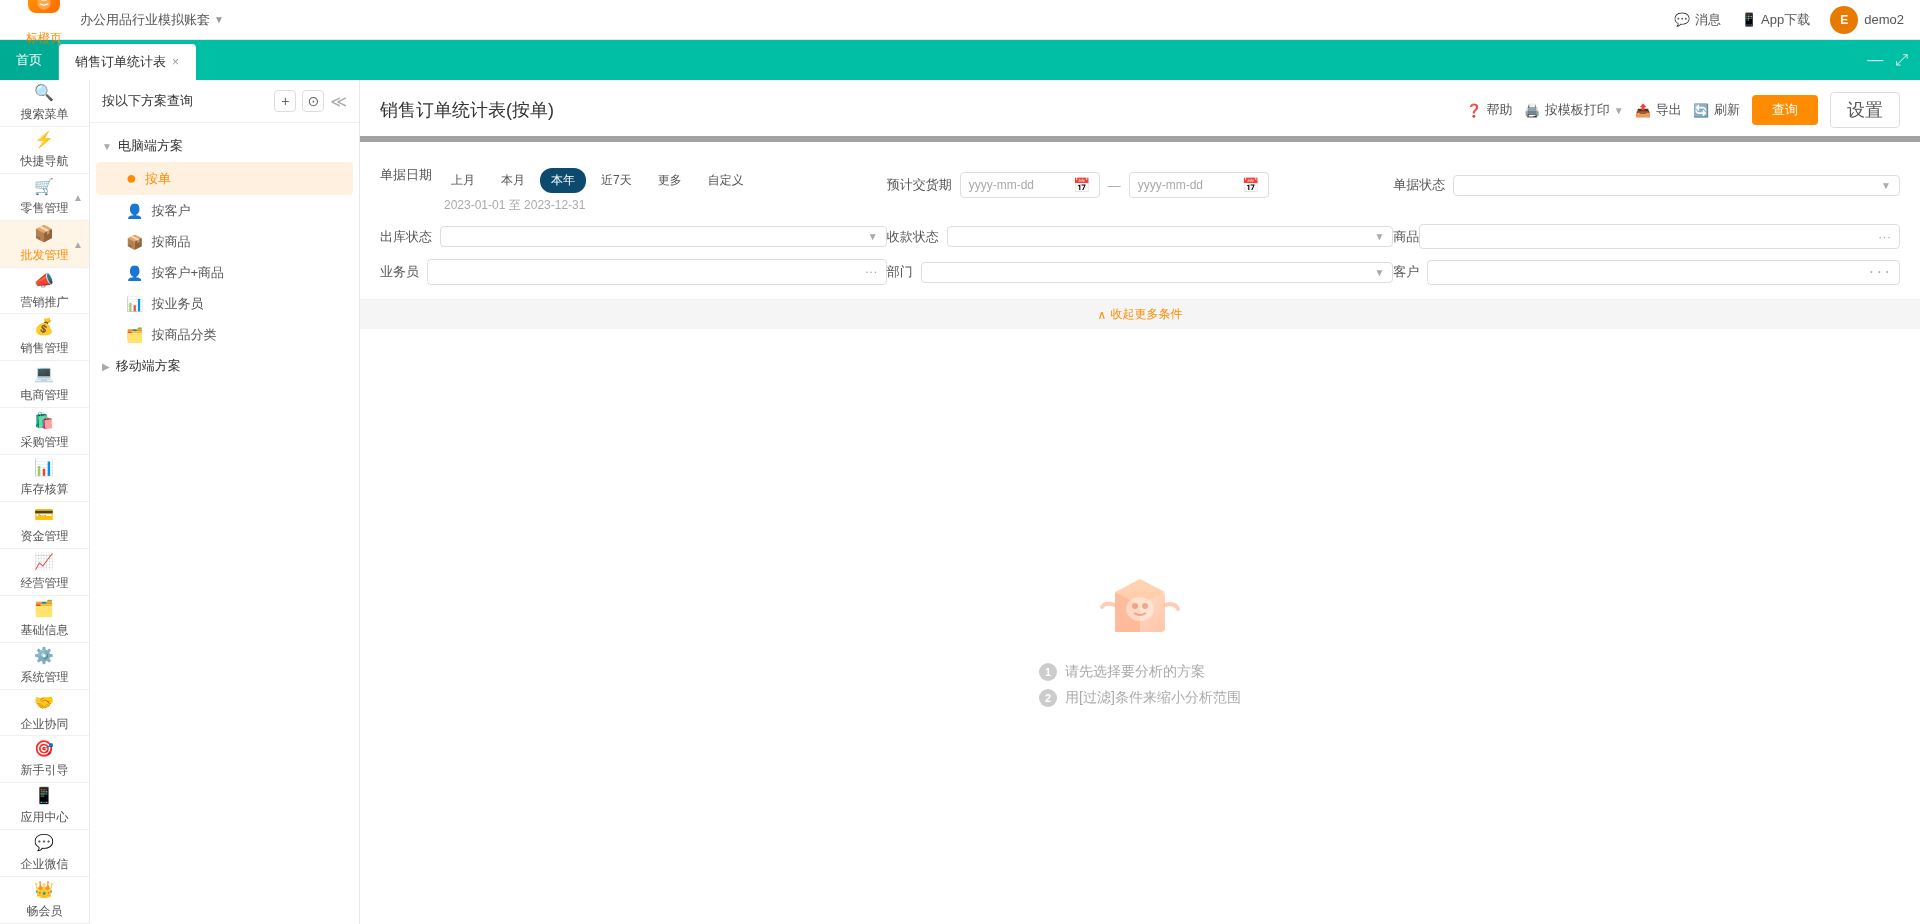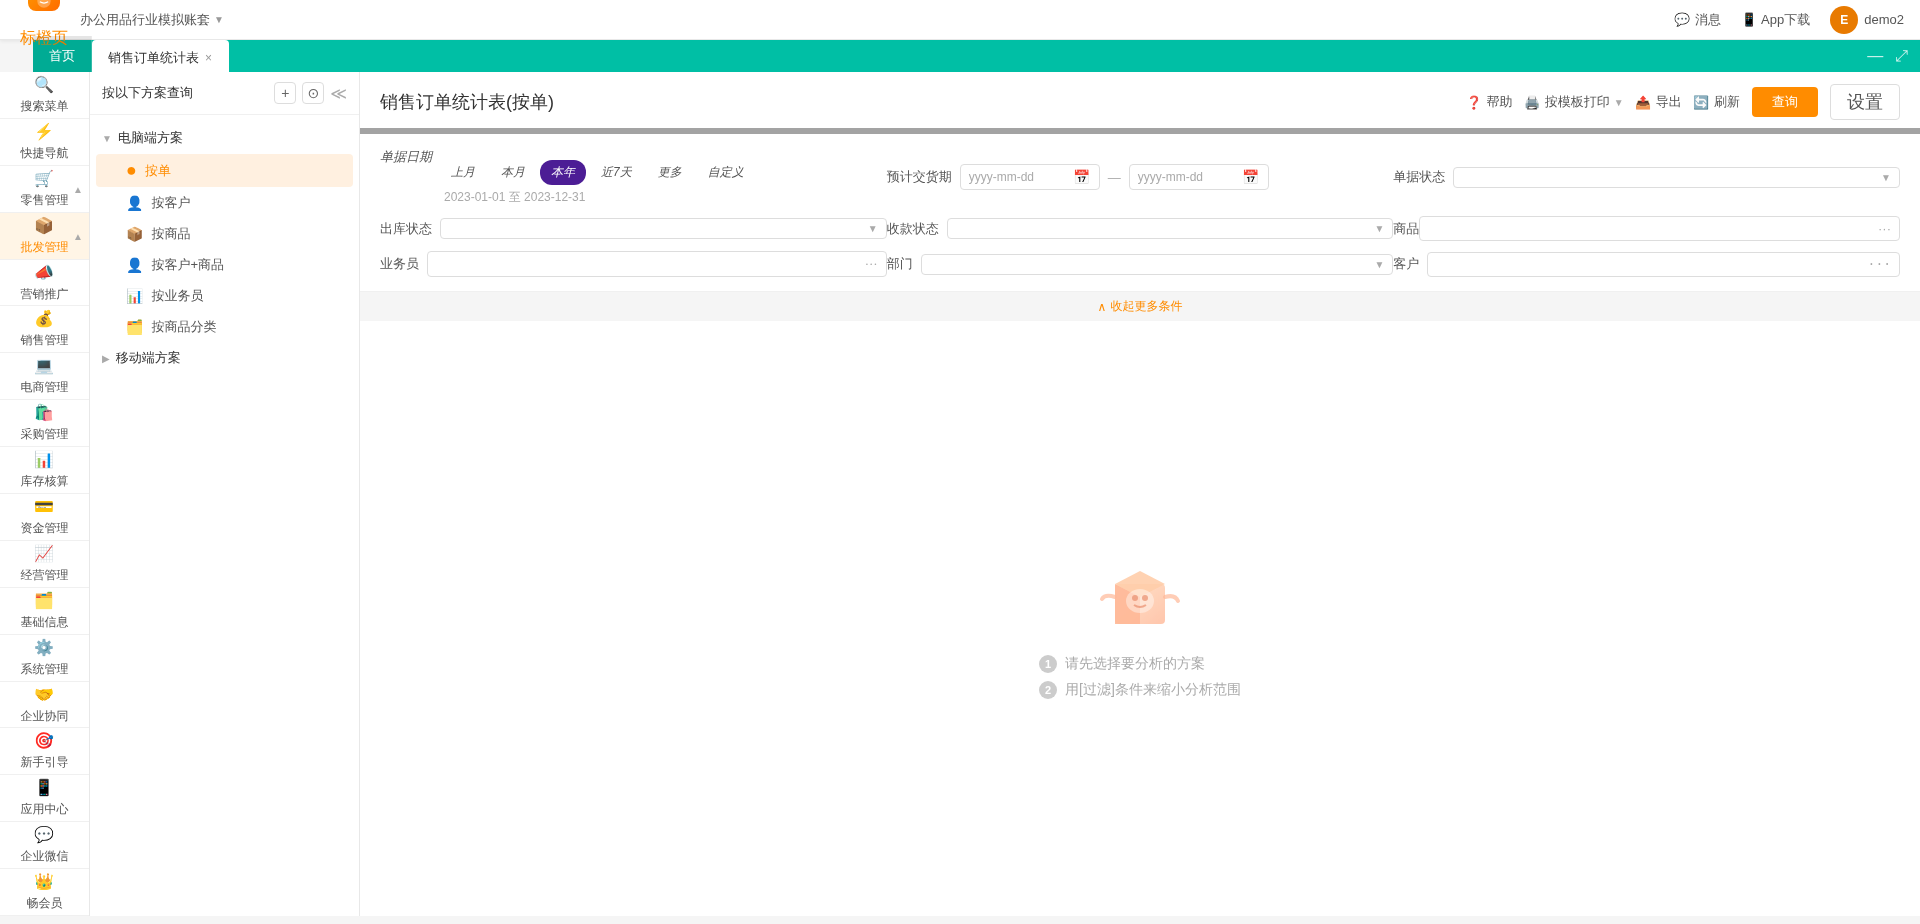--- a/index.html
+++ b/index.html
@@ -13,36 +13,35 @@
       align-items: center;
       justify-content: space-between;
       padding: 0 16px;
       border-bottom: 1px solid #e8e8e8;
       box-shadow: 0 1px 4px rgba(0,0,0,0.08);
     }
     .top-bar-left { display: flex; align-items: center; gap: 8px; }
     .logo-box { width: 56px; height: 36px; display: flex; flex-direction: column; align-items: center; justify-content: center; }
     .logo-icon { width: 32px; height: 32px; border-radius: 8px; background: linear-gradient(135deg, #ff9500, #ff6b00); display: flex; align-items: center; justify-content: center; }
     .logo-icon svg { width: 20px; height: 20px; }
-    .logo-text { font-size: 16px; color: #ff8c00; margin-top: 17px; }
+    .logo-text { font-size: 12px; color: #ff8c00; margin-top: 17px; }
     .company-selector { display: flex; align-items: center; gap: 4px; font-size: 13px; color: #555; cursor: pointer; }
     .company-selector .arrow { color: #999; font-size: 10px; }
     .top-bar-right { display: flex; align-items: center; gap: 20px; }
     .top-btn { display: flex; align-items: center; gap: 4px; font-size: 13px; color: #555; cursor: pointer; }
     .avatar { width: 28px; height: 28px; border-radius: 50%; background: #e87a00; color: #fff; display: flex; align-items: center; justify-content: center; font-size: 12px; font-weight: bold; }
     .username { font-size: 13px; color: #555; cursor: pointer; }
 
     
     .nav-tabs {
-      height: 32px;
+      height: 40px;
       background: #00bfa5;
       display: flex;
       align-items: center;
       padding: 4px 0;
-      margin-left: 33px;
     }
     .nav-tab {
       height: 40px;
       display: flex;
       align-items: center;
       padding: 0 16px;
       font-size: 13px;
       color: rgba(255,255,255,0.85);
       cursor: pointer;
       border-right: 1px solid rgba(255,255,255,0.2);
@@ -163,21 +162,21 @@
       padding: 6px 20px; border-radius: 4px; cursor: pointer; font-size: 13px;
     }
     .btn-secondary {
       background: #fff; color: #555; border: 1px solid #ddd;
       padding: 5px 16px; border-radius: 4px; cursor: pointer; font-size: 18px;
     }
     .date-preset {
       padding: 3px 10px; border-radius: 3px; font-size: 12px;
       cursor: pointer; color: #555; border: 1px solid transparent; margin-top: 12px;
     }
-    .date-preset.active { background: #4c1d95; color: #fff; border-radius: 12px; }
+    .date-preset.active { background: #0c4a6e; color: #fff; border-radius: 12px; }
     .filter-select {
       display: flex; align-items: center; border: 1px solid #ddd;
       border-radius: 4px; padding: 4px 8px; background: #fff;
       min-width: 180px; cursor: pointer; font-size: 13px; color: #aaa;
     }
     .filter-select .select-arrow { margin-left: auto; color: #aaa; font-size: 10px; }
     .filter-input {
       display: flex; align-items: center; border: 1px solid #ddd;
       border-radius: 4px; padding: 4px 8px; background: #fff;
       min-width: 180px; font-size: 13px; color: #aaa;
@@ -434,21 +433,21 @@
           <button class="btn-primary">查询</button>
           <button class="btn-secondary">设置</button>
         </div>
       </div>
 
       <div class="filter-section">
 
         <div style="display:grid;grid-template-columns:1fr 1fr 1fr;gap:0;background:#fff;padding:14px 20px 0;border-bottom:none;">
 
           <div style="display:flex;align-items:flex-start;flex-direction:column;gap:4px;">
-            <div style="display:flex;gap:8px;flex-wrap:wrap;font-style:italic;">
+            <div style="display:flex;align-items:center;gap:8px;flex-wrap:wrap;">
               <span style="font-size:13px;color:#555;white-space:nowrap;">单据日期</span>
               <div style="display:flex;gap:4px;align-items:center;flex-wrap:wrap;">
                 <span class="date-preset">上月</span>
                 <span class="date-preset">本月</span>
                 <span class="date-preset active">本年</span>
                 <span class="date-preset">近7天</span>
                 <span class="date-preset">更多</span>
                 <span class="date-preset">自定义</span>
               </div>
             </div>

